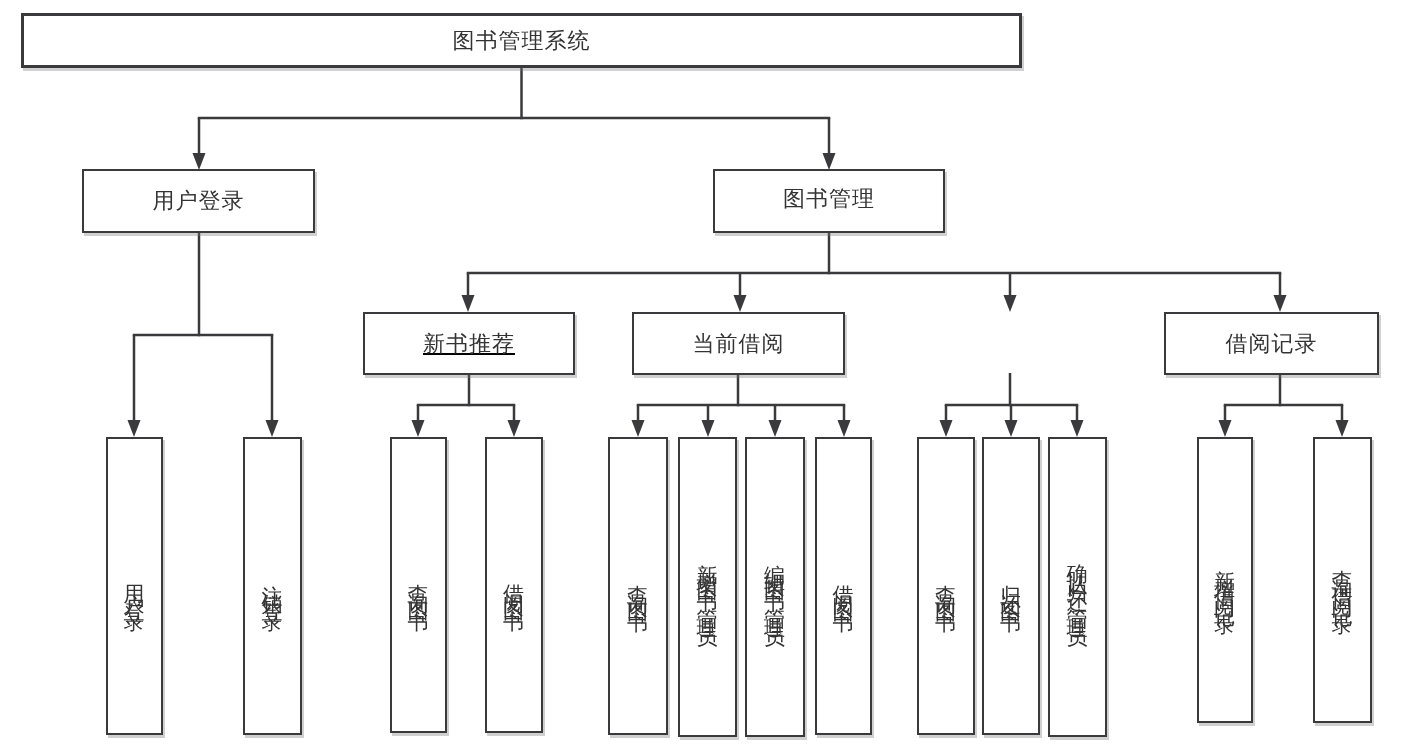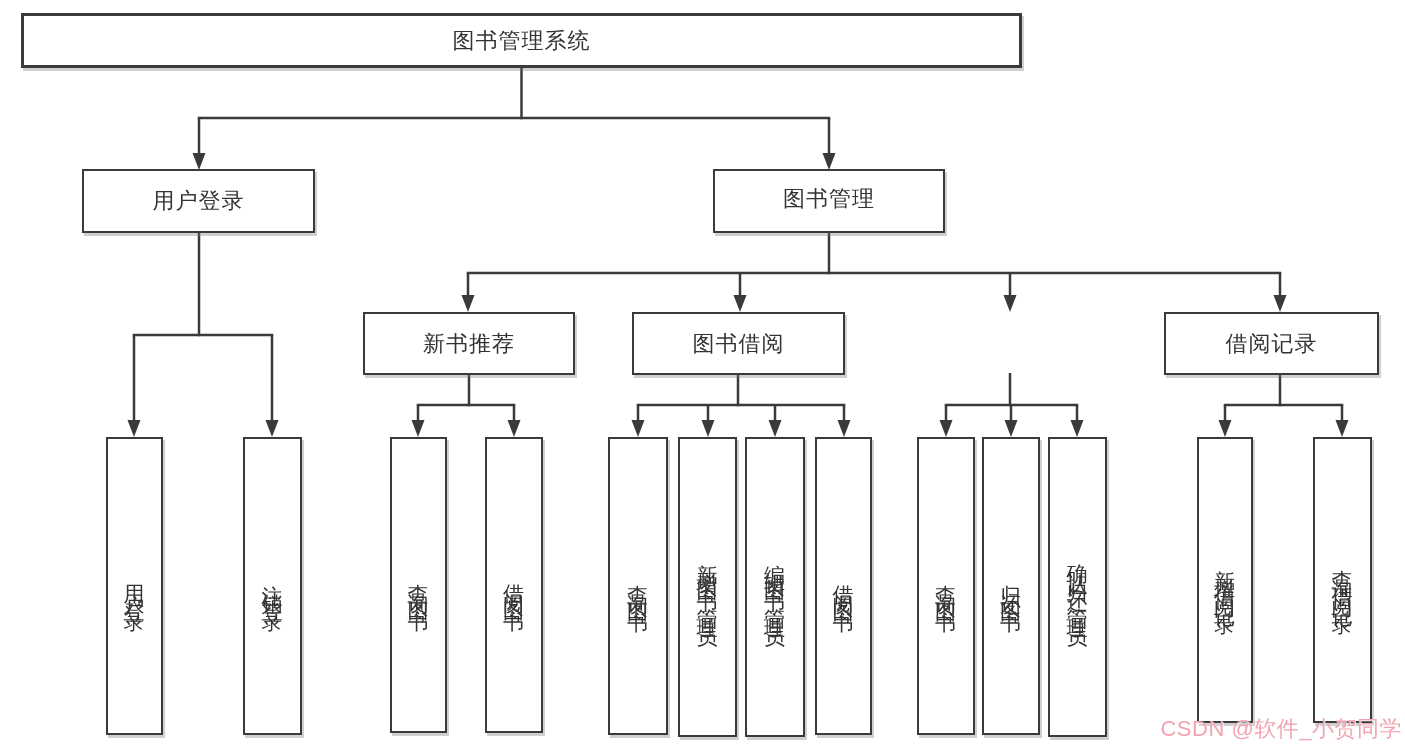--- a/index.html
+++ b/index.html
@@ -122,25 +122,25 @@
     <span class="hlabel">图书管理系统</span>
   </div>
 
   <div class="box" style="left:82px;top:169px;width:233px;height:64px;">
     <span class="hlabel">用户登录</span>
   </div>
   <div class="box" style="left:713px;top:169px;width:232px;height:64px;font-family:Liberation Mono, monospace;">
     <span class="hlabel">图书管理</span>
   </div>
 
-  <div class="box" style="left:363px;top:312px;width:212px;height:63px;">
+  <div class="box" style="left:363px;top:312px;width:212px;height:63px;text-decoration:underline;">
     <span class="hlabel">新书推荐</span>
   </div>
   <div class="box" style="left:632px;top:312px;width:213px;height:63px;">
-    <span class="hlabel">图书借阅</span>
+    <span class="hlabel">当前借阅</span>
   </div>
   <div class="box" style="left:1164px;top:312px;width:215px;height:63px;">
     <span class="hlabel">借阅记录</span>
   </div>
 
   <div class="box leaf" style="left:106px;top:437px;width:57px;height:298px;">
     <span class="vlabel">用户登录</span>
   </div>
   <div class="box leaf" style="left:243px;top:437px;width:59px;height:298px;">
     <span class="vlabel">注销登录</span>
@@ -172,14 +172,13 @@
   <div class="box leaf" style="left:1048px;top:437px;width:59px;height:300px;">
     <span class="vlabel">确认归还（管理员）</span>
   </div>
   <div class="box leaf" style="left:1197px;top:437px;width:56px;height:286px;">
     <span class="vlabel">新增借阅记录</span>
   </div>
   <div class="box leaf" style="left:1313px;top:437px;width:59px;height:286px;">
     <span class="vlabel">查询借阅记录</span>
   </div>
 
-  <div id="watermark">CSDN @软件_小贺同学</div>
 </div>
 
 </body></html>

